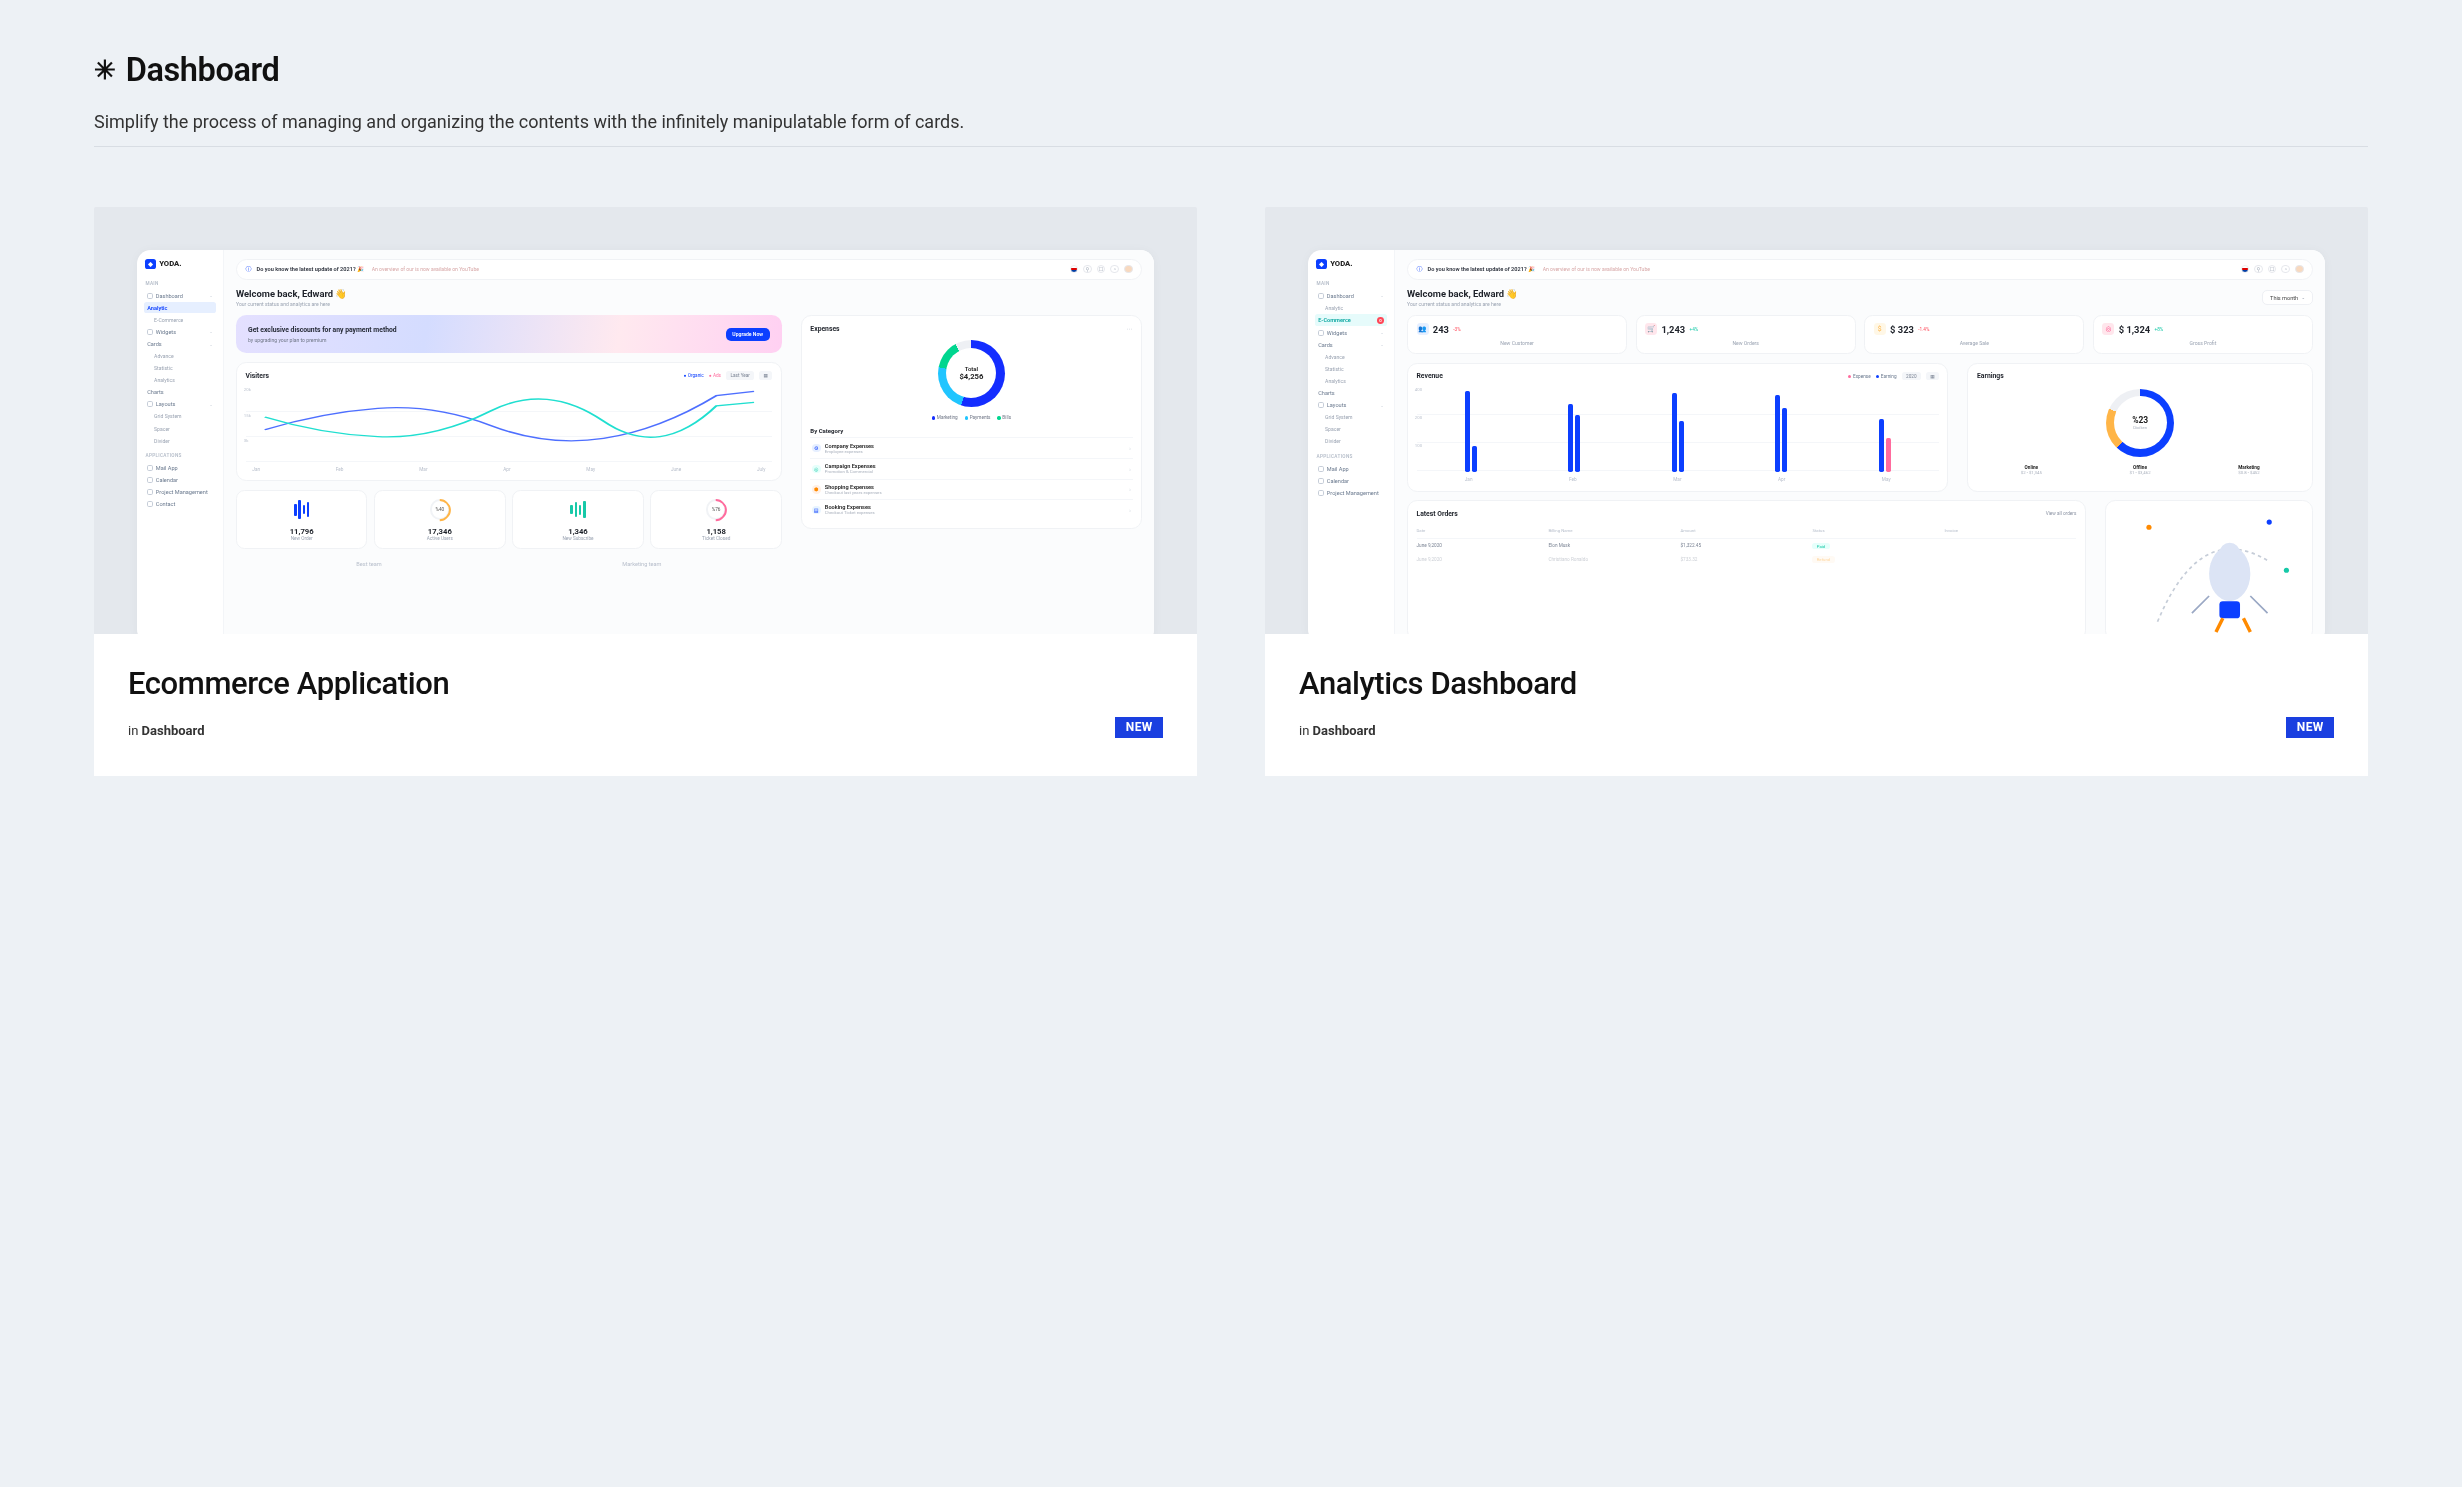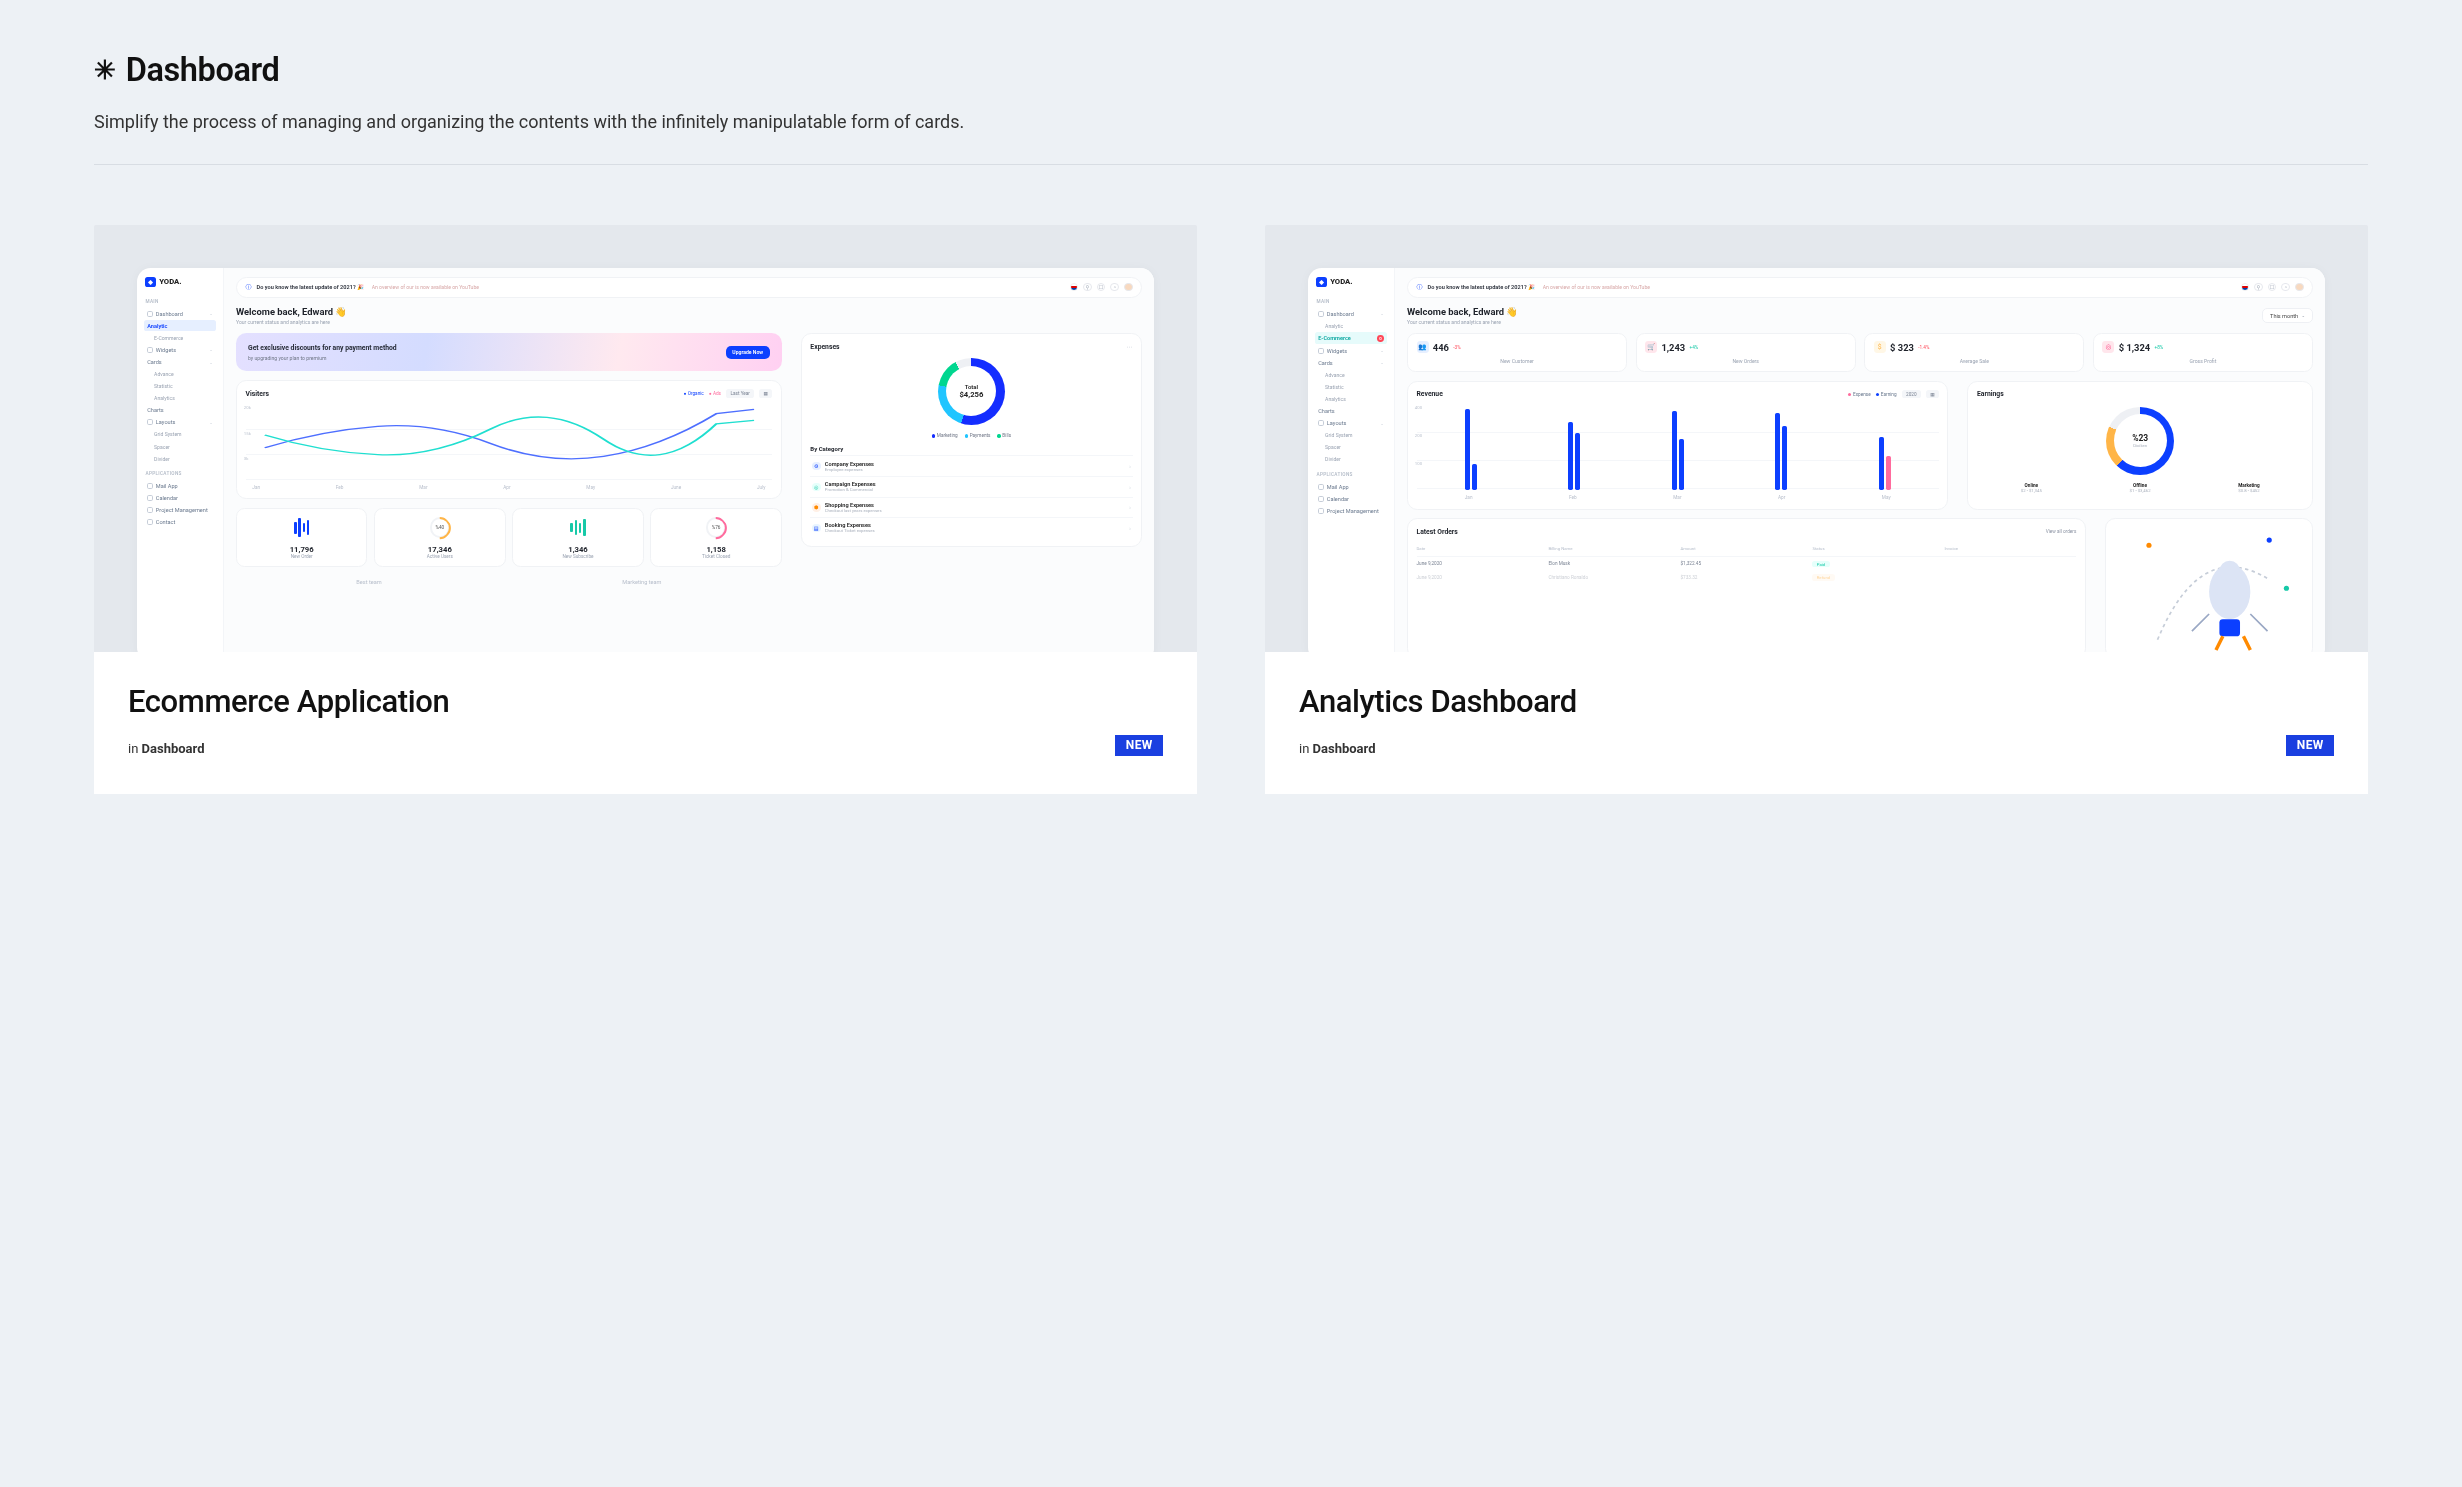--- a/index.html
+++ b/index.html
@@ -1,21 +1,21 @@
 <!DOCTYPE html>
 <html style="font-size:13.7px"><head>
 <meta charset="utf-8">
 <style>
 * { margin: 0; padding: 0; box-sizing: border-box; }
 body { font-family: -apple-system, BlinkMacSystemFont, 'Segoe UI', Roboto, sans-serif; background: #edf1f5; color: #111; }
 .page { padding: 51px 94px; }
 .page-head { margin-bottom: 60px; }
 .page-title { font-size: 32.5px; font-weight: 600; display: flex; align-items: center; gap: 10.3px; margin-bottom: 22px; letter-spacing: -0.4px; }
 .page-title .spark { font-size: 26px; }
-.page-sub { font-size: 18px; color: #333; margin-bottom: 32px; }
+.page-sub { font-size: 18px; color: #333; margin-bottom: 14px; }
 .hr { border: 0; border-top: 0.9px solid #d8dde3; }
 .cards { display: grid; grid-template-columns: 1fr 1fr; gap: 68px; margin-top: 51px; }
 .card { display: flex; flex-direction: column; }
 .card-preview { background: #e4e8ed; padding: 43px 43px 0 43px; height: 427px; overflow: hidden; border-radius: 1.7px 1.7px 0 0; }
 .card-body { background: #fff; padding: 31px 34px 38px 34px; position: relative; }
 .card-title { font-size: 31px; font-weight: 500; letter-spacing: -0.4px; margin-bottom: 20.5px; }
 .card-meta { font-size: 13px; color: #333; }
 .card-meta b { font-weight: 700; }
 .badge-new { position: absolute; right: 34px; bottom: 38px; background: #1a3fe0; color: #fff; font-size: 12px; font-weight: 700; padding: 3.4px 10.3px; letter-spacing: 0.4px; }
 
@@ -515,21 +515,21 @@
               </div>
               <div class="db-month">
                   <span>This month</span>
                   <span class="chev">⌄</span>
                 </div>
             </div>
             <div class="kpi-row">
               <div class="kpi">
                   <div class="kt">
                     <span class="kico" style="background:#e6efff;color:#0c3fff">👥</span>
-                    <span class="kv">446</span>
+                    <span class="kv">243</span>
                     <span class="kd" style="color:#ff4757">-3%</span>
                   </div>
                   <div class="kl">New Customer</div>
                 </div>
               <div class="kpi">
                   <div class="kt">
                     <span class="kico" style="background:#ffe6ec;color:#ff4081">🛒</span>
                     <span class="kv">1,243</span>
                     <span class="kd" style="color:#17c9a8">+4%</span>
                   </div>

